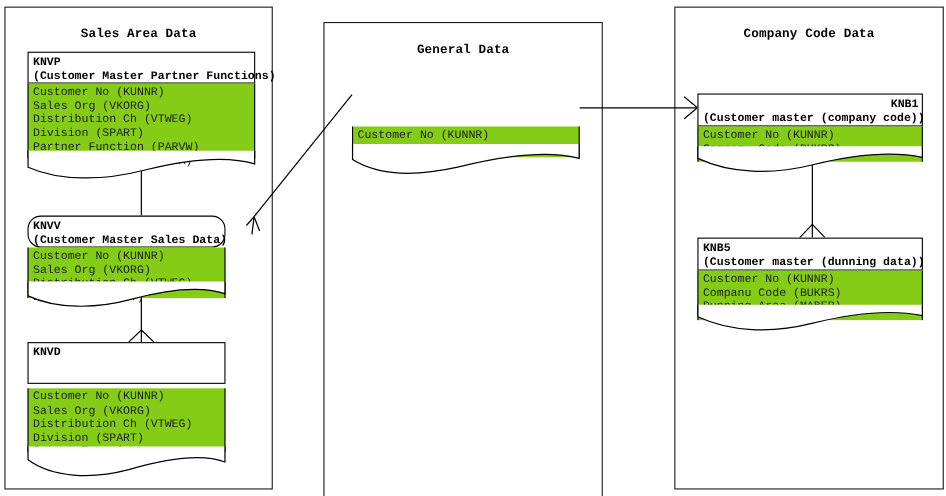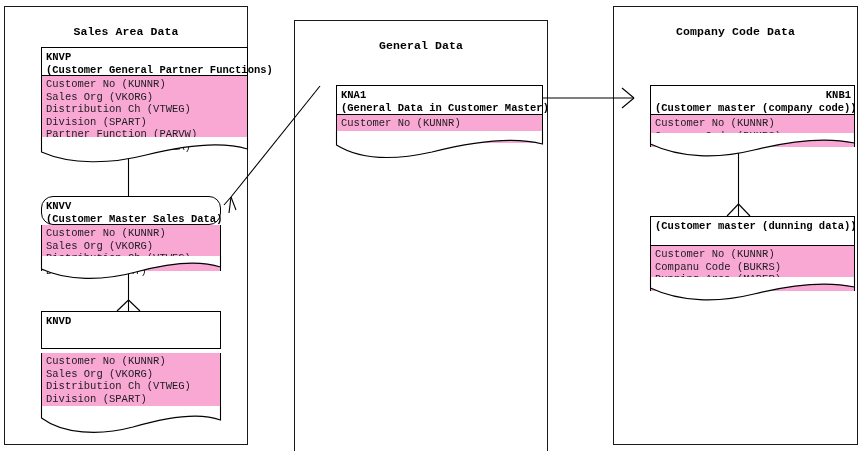--- a/index.html
+++ b/index.html
@@ -43,21 +43,20 @@
     text-align: center;
     font-size: 11.5px;
     font-weight: bold;
     color: #000000;
     letter-spacing: 0.1px;
   }
   
   .entity {
     position: absolute;
     box-sizing: border-box;
-    margin-left: 16px;
   }
   .entity-head {
     position: absolute;
     left: 0;
     top: 0;
     width: 100%;
     box-sizing: border-box;
     border: 1px solid #000000;
     border-bottom: 1px solid #000000;
     background: #ffffff;
@@ -70,21 +69,21 @@
   }
   .entity-head .tbl-name { display: block; }
   .entity-head .tbl-desc { display: block; }
   .entity-body {
     position: absolute;
     left: 0;
     width: 100%;
     box-sizing: border-box;
     border-left: 1px solid #000000;
     border-right: 1px solid #000000;
-    background: #f9a8d4;
+    background: #84cc16;
     padding: 2px 3px 0 4px;
     font-size: 10.5px;
     color: #1c1c20;
     line-height: 12.6px;
     white-space: nowrap;
   }
   .entity-body .fld { display: block; }
   .wave {
     position: absolute;
     left: 0;
@@ -144,21 +143,21 @@
         <line x1="738.5" y1="204" x2="727" y2="216"></line>
         <line x1="738.5" y1="204" x2="750" y2="216"></line>
       </g>
 
     </g>
   </svg>
 
   <div class="entity" style="left:25px; top:47px; width:207px; height:105px;">
     <div class="entity-head" style="height:29px;">
       <span class="tbl-name">KNVP</span>
-      <span class="tbl-desc">(Customer General Partner Functions)</span>
+      <span class="tbl-desc">(Customer Master Partner Functions)</span>
     </div>
     <div class="entity-body" style="top:29px; height:68px;">
       <span class="fld">Customer No (KUNNR)</span>
       <span class="fld">Sales Org (VKORG)</span>
       <span class="fld">Distribution Ch (VTWEG)</span>
       <span class="fld">Division (SPART)</span>
       <span class="fld">Partner Function (PARVW)</span>
       <span class="fld">Partner Counter (PARZA)</span>
     </div>
     <svg class="wave" viewBox="0 0 207 30" preserveAspectRatio="none" style="left:0; top:90px; height:30px;">
@@ -192,24 +191,20 @@
       <span class="fld">Distribution Ch (VTWEG)</span>
       <span class="fld">Division (SPART)</span>
       <span class="fld">Output Type (</span>
     </div>
     <svg class="wave" viewBox="0 0 180 30" preserveAspectRatio="none" style="left:0; top:95px; height:30px;">
       <path d="M0.5,0 L0.5,12 C22,28 58,30 92,21 C126,11 158,6 179.5,14 L179.5,0" fill="#ffffff" stroke="#000000" stroke-width="1.1" vector-effect="non-scaling-stroke"></path>
     </svg>
   </div>
 
   <div class="entity" style="left:320px; top:85px; width:207px; height:58px;">
-    <div class="entity-head" style="height:30px;">
-      <span class="tbl-name">KNA1</span>
-      <span class="tbl-desc">(General Data in Customer Master)</span>
-    </div>
     <div class="entity-body" style="top:30px; height:28px;">
       <span class="fld">Customer No (KUNNR)</span>
     </div>
     <svg class="wave" viewBox="0 0 207 30" preserveAspectRatio="none" style="left:0; top:46px; height:30px;">
       <path d="M0.5,0 L0.5,14 C26,30 60,29 96,21 C140,10 180,6 206.5,13 L206.5,0" fill="#ffffff" stroke="#000000" stroke-width="1.1" vector-effect="non-scaling-stroke"></path>
     </svg>
   </div>
 
   <div class="entity" style="left:634px; top:85px; width:205px; height:60px;">
     <div class="entity-head" style="height:30px;text-align:right;">
@@ -220,20 +215,21 @@
       <span class="fld">Customer No (KUNNR)</span>
       <span class="fld">Company Code (BUKRS)</span>
     </div>
     <svg class="wave" viewBox="0 0 205 28" preserveAspectRatio="none" style="left:0; top:48px; height:28px;">
       <path d="M0.5,0 L0.5,11 C30,25 68,26 104,17 C140,8 176,4 204.5,10 L204.5,0" fill="#ffffff" stroke="#000000" stroke-width="1.1" vector-effect="non-scaling-stroke"></path>
     </svg>
   </div>
 
   <div class="entity" style="left:634px; top:216px; width:205px; height:73px;">
     <div class="entity-head" style="height:30px;">
+      <span class="tbl-name">KNB5</span>
       <span class="tbl-desc">(Customer master (dunning data))</span>
     </div>
     <div class="entity-body" style="top:30px; height:45px;">
       <span class="fld">Customer No (KUNNR)</span>
       <span class="fld">Companu Code (BUKRS)</span>
       <span class="fld">Dunning Area (MABER)</span>
     </div>
     <svg class="wave" viewBox="0 0 205 28" preserveAspectRatio="none" style="left:0; top:61px; height:28px;">
       <path d="M0.5,0 L0.5,11 C30,25 68,26 104,17 C140,8 176,4 204.5,10 L204.5,0" fill="#ffffff" stroke="#000000" stroke-width="1.1" vector-effect="non-scaling-stroke"></path>
     </svg>

